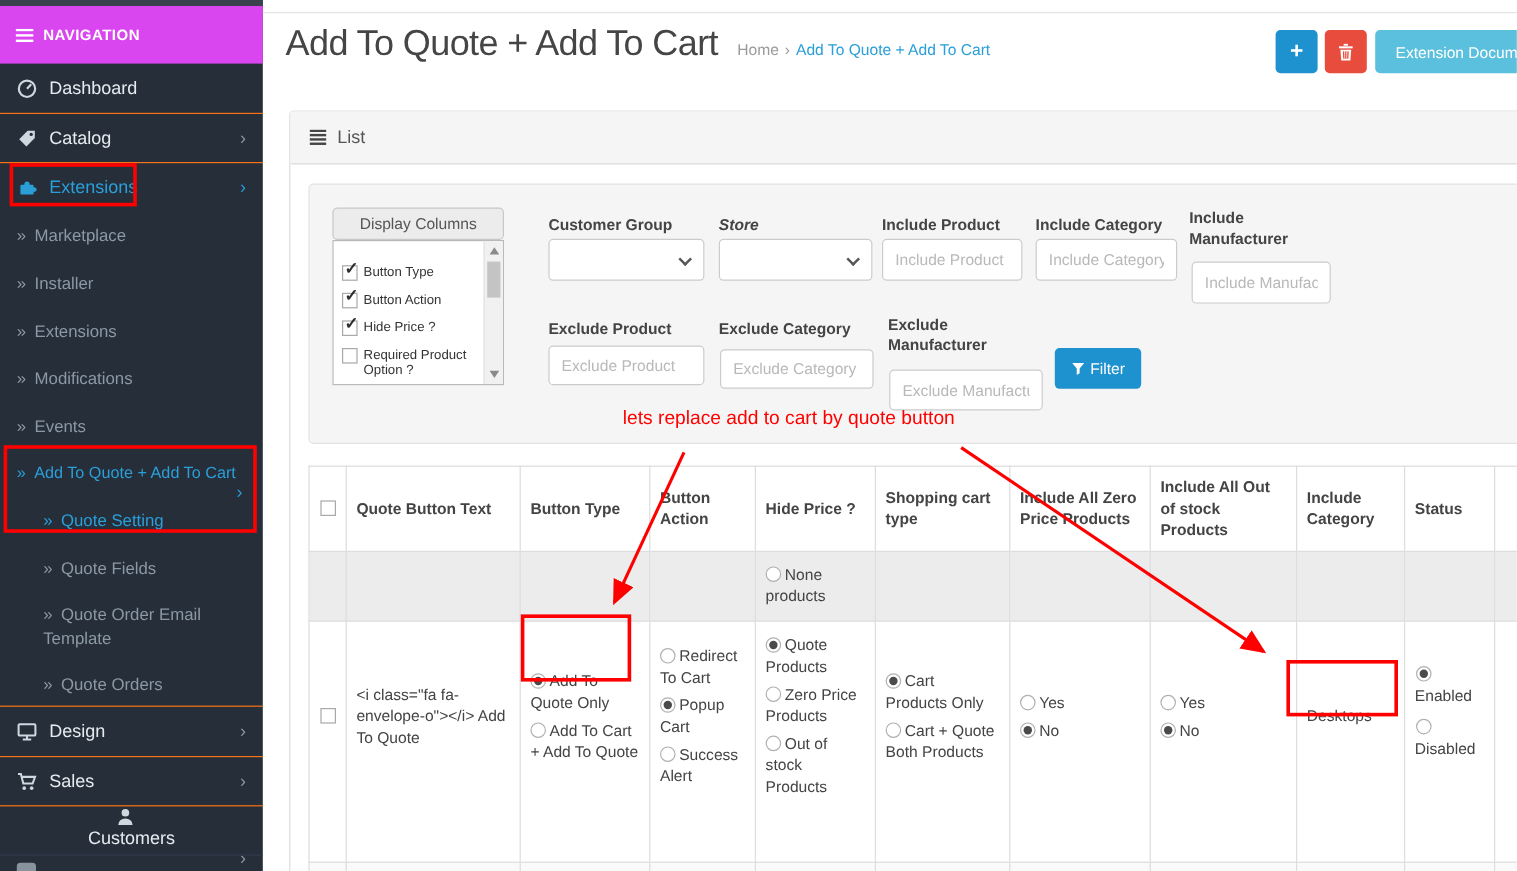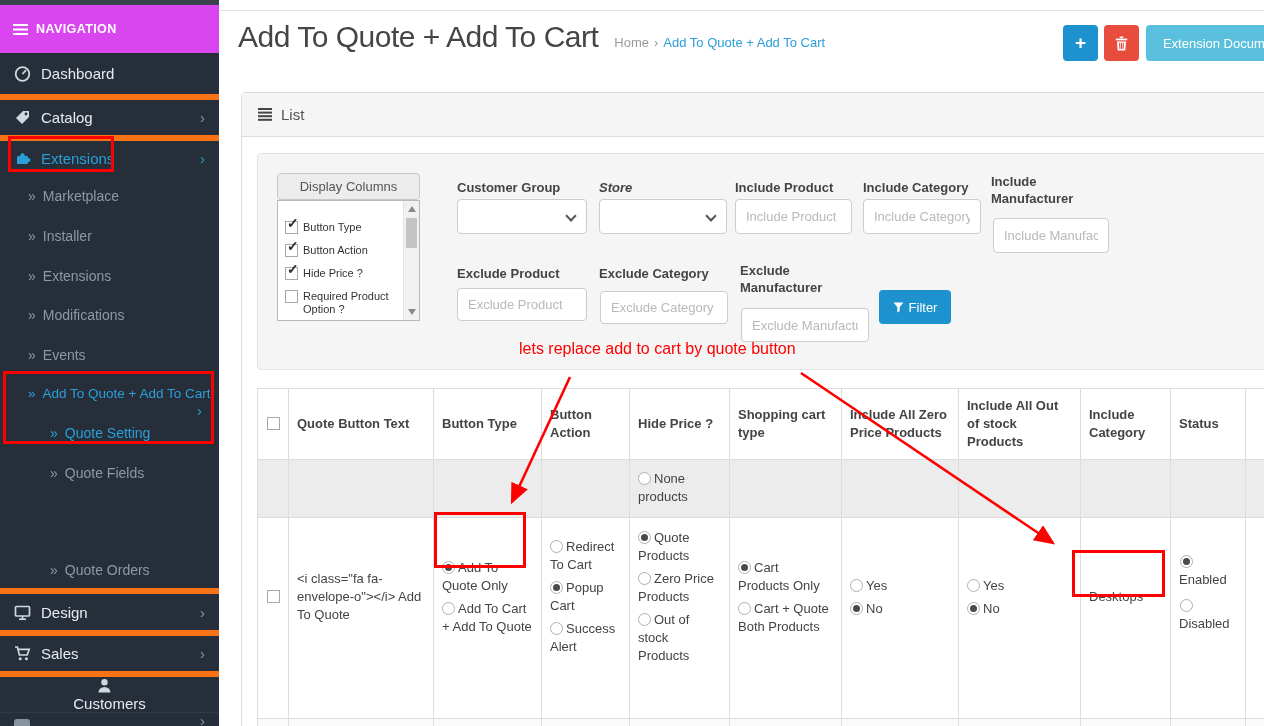--- a/index.html
+++ b/index.html
@@ -5,24 +5,24 @@
   *{box-sizing:border-box;margin:0;padding:0;}
   html,body{width:1264px;height:726px;overflow:hidden;}
   body{position:relative;font-family:"Liberation Sans",sans-serif;background:#fff;color:#444;}
   svg{display:block;}
 
   
   .sidebar{position:absolute;left:0;top:0;width:219px;height:726px;background:#262e3a;}
   .sb-topstrip{height:5px;background:#39424d;}
   .nav-head{height:48px;background:#d946ef;color:#fff;display:flex;align-items:center;padding:0 13px;font-size:12.5px;font-weight:bold;letter-spacing:.4px;}
   .nav-head .ic{margin-right:8px;color:#fff;}
-  .s-item{position:absolute;left:0;width:219px;display:flex;align-items:center;padding:0 14px;color:#e6ebf0;font-size:15px;cursor:pointer;border-top:6px solid #f97316;}
+  .s-item{position:absolute;left:0;width:219px;display:flex;align-items:center;padding:0 14px;color:#e6ebf0;font-size:15px;cursor:pointer;border-top:1px solid #f97316;}
   .s-item .ic{width:18px;margin-right:9px;color:#cfd8df;flex:0 0 18px;}
   .s-item .chev{margin-left:auto;color:#8b99a4;font-size:15px;}
-  .s-sub{position:absolute;left:14px;width:219px;padding:0 10px 0 14px;color:#8b99a4;font-size:14px;cursor:pointer;line-height:20px;}
+  .s-sub{position:absolute;left:0;width:219px;padding:0 10px 0 14px;color:#8b99a4;font-size:14px;cursor:pointer;line-height:20px;}
   .s-sub .bb{margin-right:7px;}
   .s-sub.active{color:#2a9fd8;}
   .s-sub2{padding-left:36px;}
   .s-item.active{color:#2a9fd8;}
   .s-item.active .ic{color:#2a9fd8;}
   .sb-divider{position:absolute;left:0;width:219px;border-top:1px solid #303b49;}
   .sb-part-ic{position:absolute;left:14px;top:719px;width:16px;height:10px;background:#87939d;border-radius:3px 3px 0 0;}
   .chev-line{position:absolute;left:0;width:219px;text-align:right;padding-right:17px;color:#2a9fd8;font-size:15px;}
 
   
@@ -135,20 +135,21 @@
   </div>
   <div class="s-sub" style="top:186px;"><span class="bb">»</span><span>Marketplace</span></div>
   <div class="s-sub" style="top:226px;"><span class="bb">»</span><span>Installer</span></div>
   <div class="s-sub" style="top:266px;"><span class="bb">»</span><span>Extensions</span></div>
   <div class="s-sub" style="top:305px;"><span class="bb">»</span><span>Modifications</span></div>
   <div class="s-sub active" style="top:384px;font-size:13.5px;white-space:nowrap;"><span class="bb">»</span><span>Add To Quote + Add To Cart</span></div>
   <div class="s-sub" style="top:345px;"><span class="bb">»</span><span>Events</span></div>
   <div class="chev-line" style="top:402px;">›</div>
   <div class="s-sub s-sub2" style="top:463px;"><span class="bb">»</span><span>Quote Fields</span></div>
   <div class="s-sub s-sub2 active" style="top:423px;"><span class="bb">»</span><span>Quote Setting</span></div>
+  <div class="s-sub s-sub2" style="top:502px;"><span class="bb">»</span><span>Quote Order Email Template</span></div>
   <div class="s-sub s-sub2" style="top:560px;"><span class="bb">»</span><span>Quote Orders</span></div>
   <div class="s-item" style="top:588px;height:42px;">
     <span class="ic">
         <svg width="17" height="17" viewBox="0 0 17 17">
           <rect x="1.5" y="2.5" width="14" height="9.5" rx="1" fill="none" stroke="currentColor" stroke-width="1.7"></rect>
           <line x1="8.5" y1="12" x2="8.5" y2="15" stroke="currentColor" stroke-width="1.7"></line>
           <line x1="5" y1="15.2" x2="12" y2="15.2" stroke="currentColor" stroke-width="1.7"></line>
         </svg>
       </span>
     <span>Design</span>

